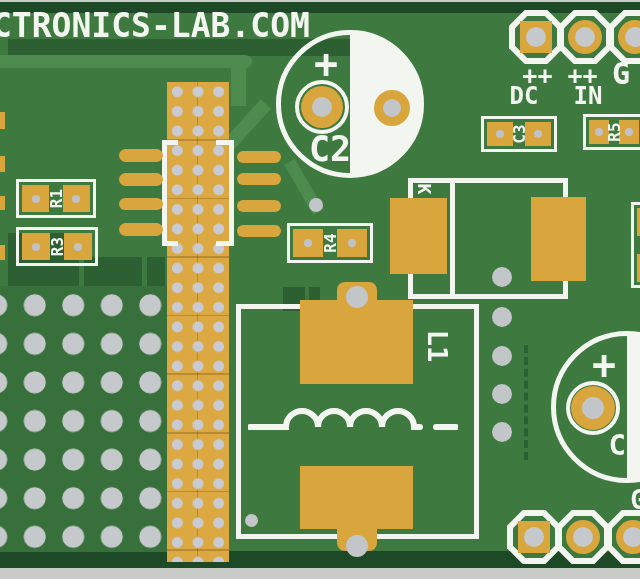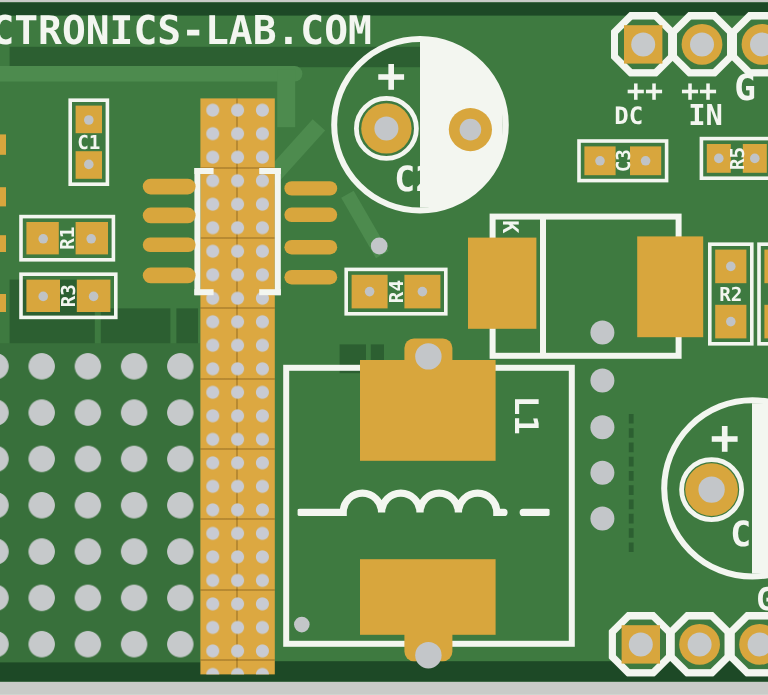--- a/index.html
+++ b/index.html
@@ -107,25 +107,20 @@
   <div class="abs gold" style="left:0;top:245px;width:5px;height:15px;"></div>
 
   <div class="hole-gray" style="left:492px;top:267px;width:20px;height:20px;"></div>
   <div class="hole-gray" style="left:492px;top:307px;width:20px;height:20px;"></div>
   <div class="hole-gray" style="left:492px;top:346px;width:20px;height:20px;"></div>
   <div class="hole-gray" style="left:492px;top:384px;width:20px;height:20px;"></div>
   <div class="hole-gray" style="left:492px;top:422px;width:20px;height:20px;"></div>
   <div class="hole-gray" style="left:309px;top:198px;width:14px;height:14px;"></div>
   <div class="hole-gray" style="left:245px;top:514px;width:13px;height:13px;"></div>
 
-  <div class="smd v" style="left:57px;top:82px;width:34px;height:73px;">
-    <div class="pad"></div>
-    <div class="pad"></div>
-    <span class="lbl">C1</span>
-  </div>
 
   <div class="smd h" style="left:16px;top:179px;width:80px;height:39px;">
     <div class="pad"></div>
     <div class="pad"></div>
     <span class="lbl rot-ccw">R1</span>
   </div>
 
   <div class="smd h" style="left:16px;top:227px;width:82px;height:39px;">
     <div class="pad"></div>
     <div class="pad"></div>
@@ -143,25 +138,20 @@
     <div class="pad"></div>
     <span class="lbl rot-ccw">C3</span>
   </div>
 
   <div class="smd h" style="left:583px;top:114px;width:62px;height:36px;">
     <div class="pad"></div>
     <div class="pad"></div>
     <span class="lbl rot-ccw">R5</span>
   </div>
 
-  <div class="smd v" style="left:590px;top:202px;width:38px;height:86px;">
-    <div class="pad"></div>
-    <div class="pad"></div>
-    <span class="lbl">R2</span>
-  </div>
 
   <div class="smd v" style="left:631px;top:202px;width:34px;height:86px;">
     <div class="pad"></div>
     <div class="pad"></div>
     <span class="lbl">C</span>
   </div>
 
   <div class="abs" style="left:408px;top:178px;width:160px;height:121px;border:5px solid #f3f6f0;box-sizing:border-box;"></div>
   <div class="bracket" style="left:450px;top:181px;width:5px;height:115px;"></div>
   <div class="abs gold" style="left:390px;top:198px;width:57px;height:76px;"></div>
@@ -180,21 +170,21 @@
   </svg>
   <span class="abs txt rot-cw" style="left:420px;top:318px;width:36px;height:56px;font-size:27px;">L1</span>
 
   <div class="ecap" style="left:276px;top:30px;width:148px;height:148px;"></div>
   <span class="abs txt" style="left:306px;top:44px;width:40px;height:40px;font-size:40px;">+</span>
   <div class="ring" style="left:295px;top:80px;width:54px;height:54px;"></div>
   <div class="donut" style="left:301px;top:86px;width:42px;height:42px;"></div>
   <div class="hole-gray" style="left:312px;top:97px;width:20px;height:20px;"></div>
   <div class="donut" style="left:374px;top:90px;width:36px;height:36px;"></div>
   <div class="hole-gray" style="left:383px;top:99px;width:18px;height:18px;"></div>
-  <span class="abs txt" style="left:316px;top:132px;width:60px;height:34px;font-size:29px;">C2</span>
+  <span class="abs txt" style="left:300px;top:132px;width:60px;height:34px;font-size:35px;">C2</span>
 
   <div class="ecap" style="left:551px;top:331px;width:152px;height:152px;"></div>
   <span class="abs txt" style="left:584px;top:344px;width:40px;height:42px;font-size:40px;">+</span>
   <div class="ring" style="left:566px;top:381px;width:54px;height:54px;"></div>
   <div class="donut" style="left:571px;top:386px;width:44px;height:44px;"></div>
   <div class="hole-gray" style="left:582px;top:397px;width:22px;height:22px;"></div>
   <span class="abs txt" style="left:596px;top:428px;width:60px;height:34px;font-size:29px;">C4</span>
 
   <div class="octo" style="left:509px;top:10px;">
     <div class="inner"></div>
@@ -205,21 +195,21 @@
     <div class="inner"></div>
     <div class="gold-round"></div>
     <div class="hole"></div>
   </div>
   <div class="octo" style="left:608px;top:10px;">
     <div class="inner"></div>
     <div class="gold-round"></div>
     <div class="hole"></div>
   </div>
   <span class="abs txt" style="left:514px;top:62px;width:92px;height:26px;font-size:25px;">++ ++</span>
-  <span class="abs txt" style="left:503px;top:84px;width:42px;height:24px;font-size:20px;">DC</span>
+  <span class="abs txt" style="left:503px;top:84px;width:42px;height:24px;font-size:24px;">DC</span>
   <span class="abs txt" style="left:567px;top:84px;width:42px;height:24px;font-size:24px;">IN</span>
   <span class="abs txt" style="left:606px;top:56px;width:30px;height:34px;font-size:30px;">G</span>
 
   <span class="abs txt" style="left:627px;top:486px;width:22px;height:28px;font-size:26px;">G</span>
   <div class="octo" style="left:507px;top:510px;">
     <div class="inner"></div>
     <div class="gold-square"></div>
     <div class="hole"></div>
   </div>
   <div class="octo" style="left:556px;top:510px;">

